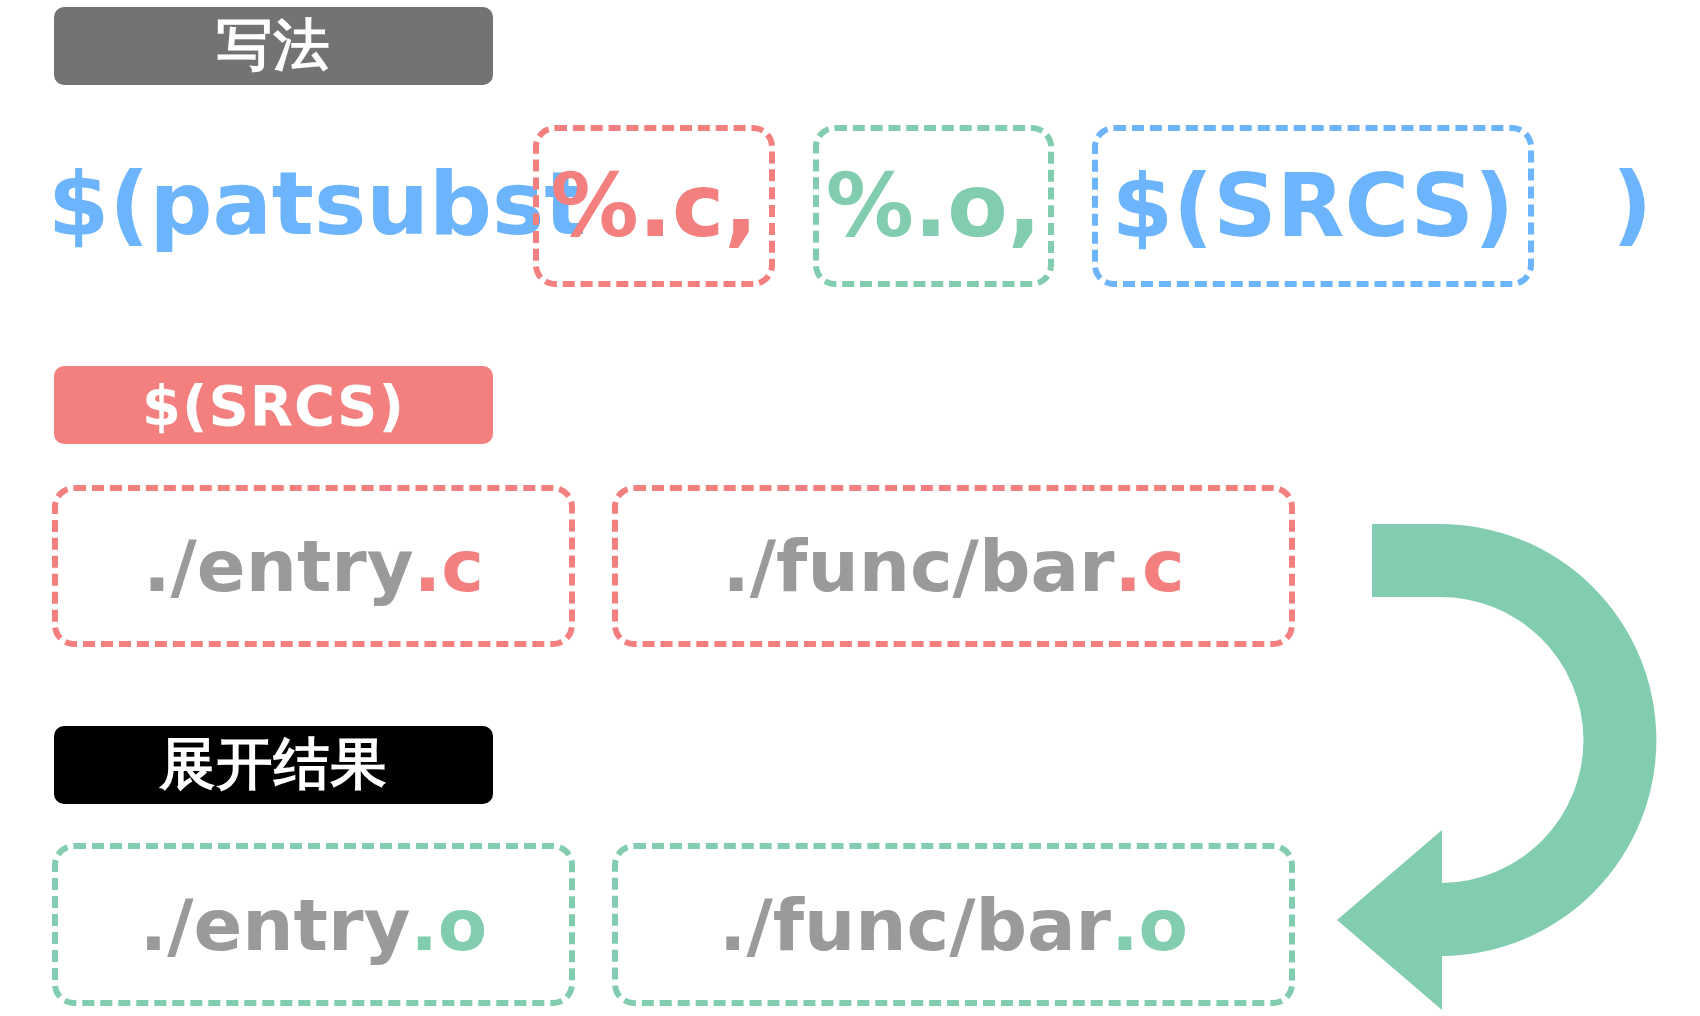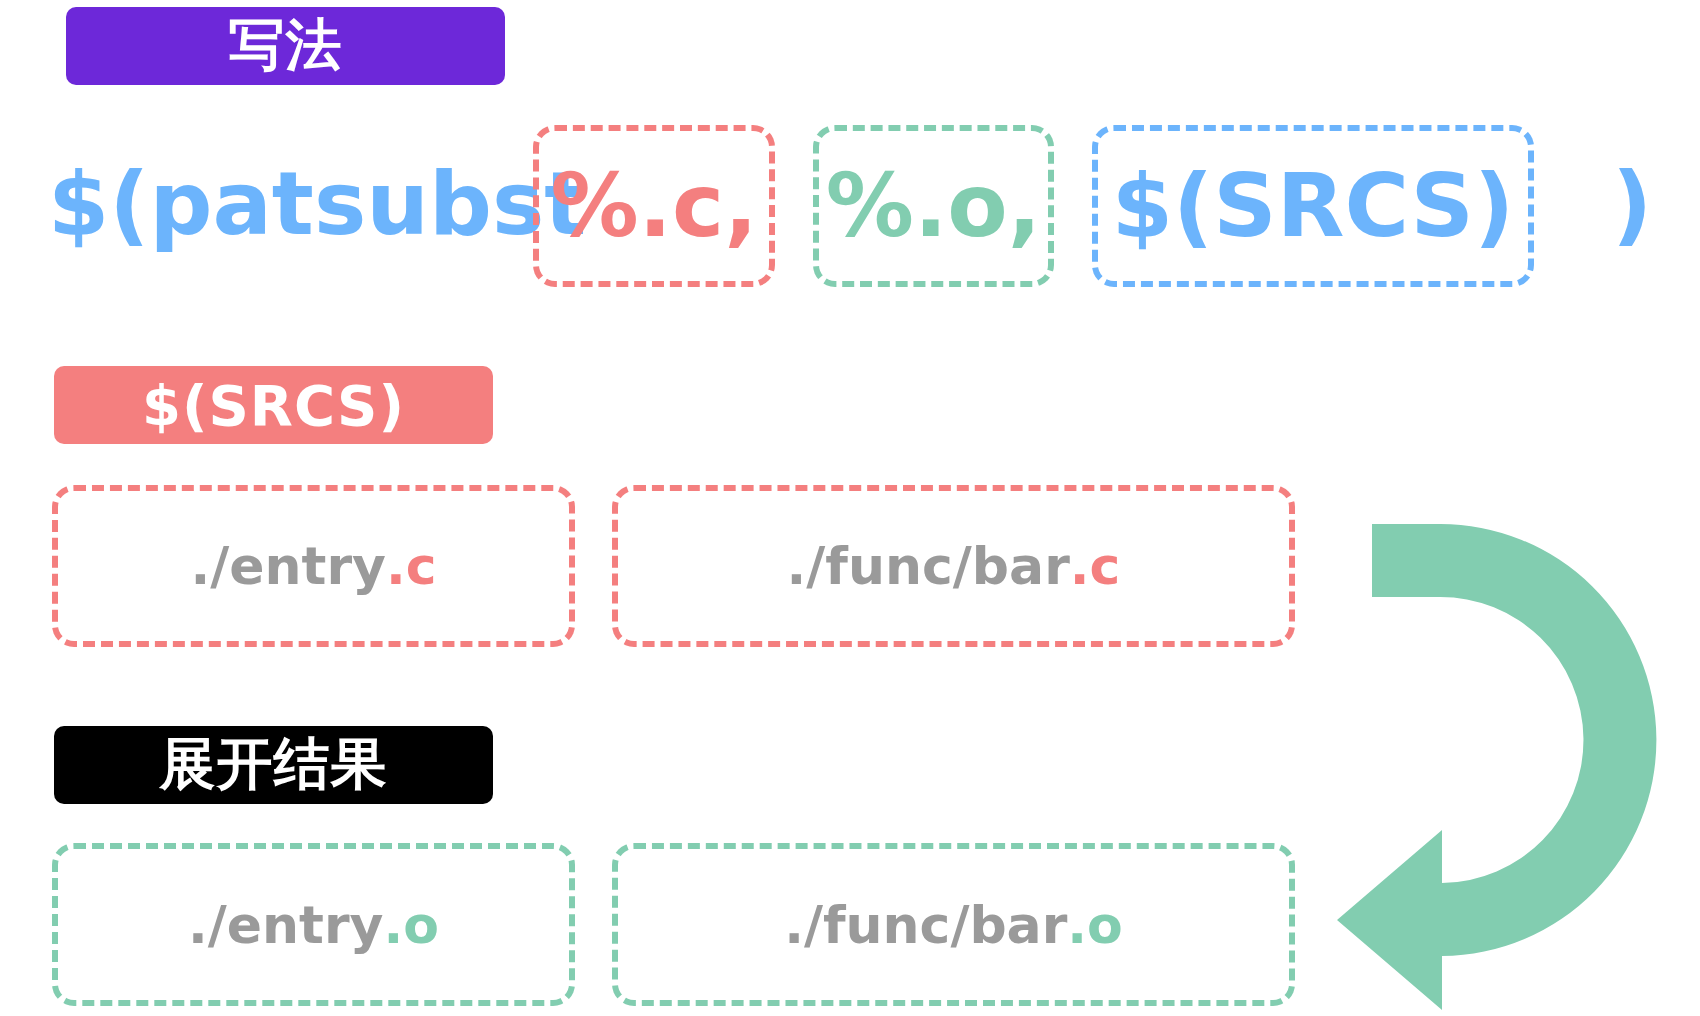--- a/index.html
+++ b/index.html
@@ -6,28 +6,28 @@
   body { width:1700px; height:1016px; position:relative; overflow:hidden;
          font-family:"DejaVu Sans", sans-serif; }
   .label { position:absolute; left:54px; width:439px; height:78px; border-radius:10px;
            color:#fff; font-weight:bold; font-size:56px; display:flex; align-items:center;
            justify-content:center; letter-spacing:1px; }
   .box { position:absolute; border:6px dashed; border-radius:22px; box-sizing:border-box;
          display:flex; align-items:center; justify-content:center;
          font-family:"DejaVu Sans", sans-serif; font-weight:bold; }
   .code { position:absolute; font-family:"DejaVu Sans", sans-serif; font-weight:bold;
           font-size:88px; line-height:1; white-space:nowrap; }
-  .path { font-size:52px; color:#9a9a9a; }
+  .path { font-size:72px; color:#9a9a9a; }
   .ext-c { color:#f47f7f; }
   .ext-o { color:#82cdb0; }
 </style>
 </head>
 <body>
 
-<div class="label" style="top:7px; background:#6d28d9;margin-left:12px;">写法</div>
+<div class="label" style="top:7px; background:#737373;">写法</div>
 
 <div class="code" style="left:48px; top:160px; color:#6cb4fc;text-align:right;">$(patsubst</div>
 
 <div class="box" style="left:533px; top:125px; width:242px; height:162px; border-color:#f47f7f;">
   <span class="code" style="position:static; color:#f47f7f;">%.c,</span>
 </div>
 
 <div class="box" style="left:813px; top:125px; width:241px; height:162px; border-color:#82cdb0;">
   <span class="code" style="position:static; color:#82cdb0;">%.o,</span>
 </div>

